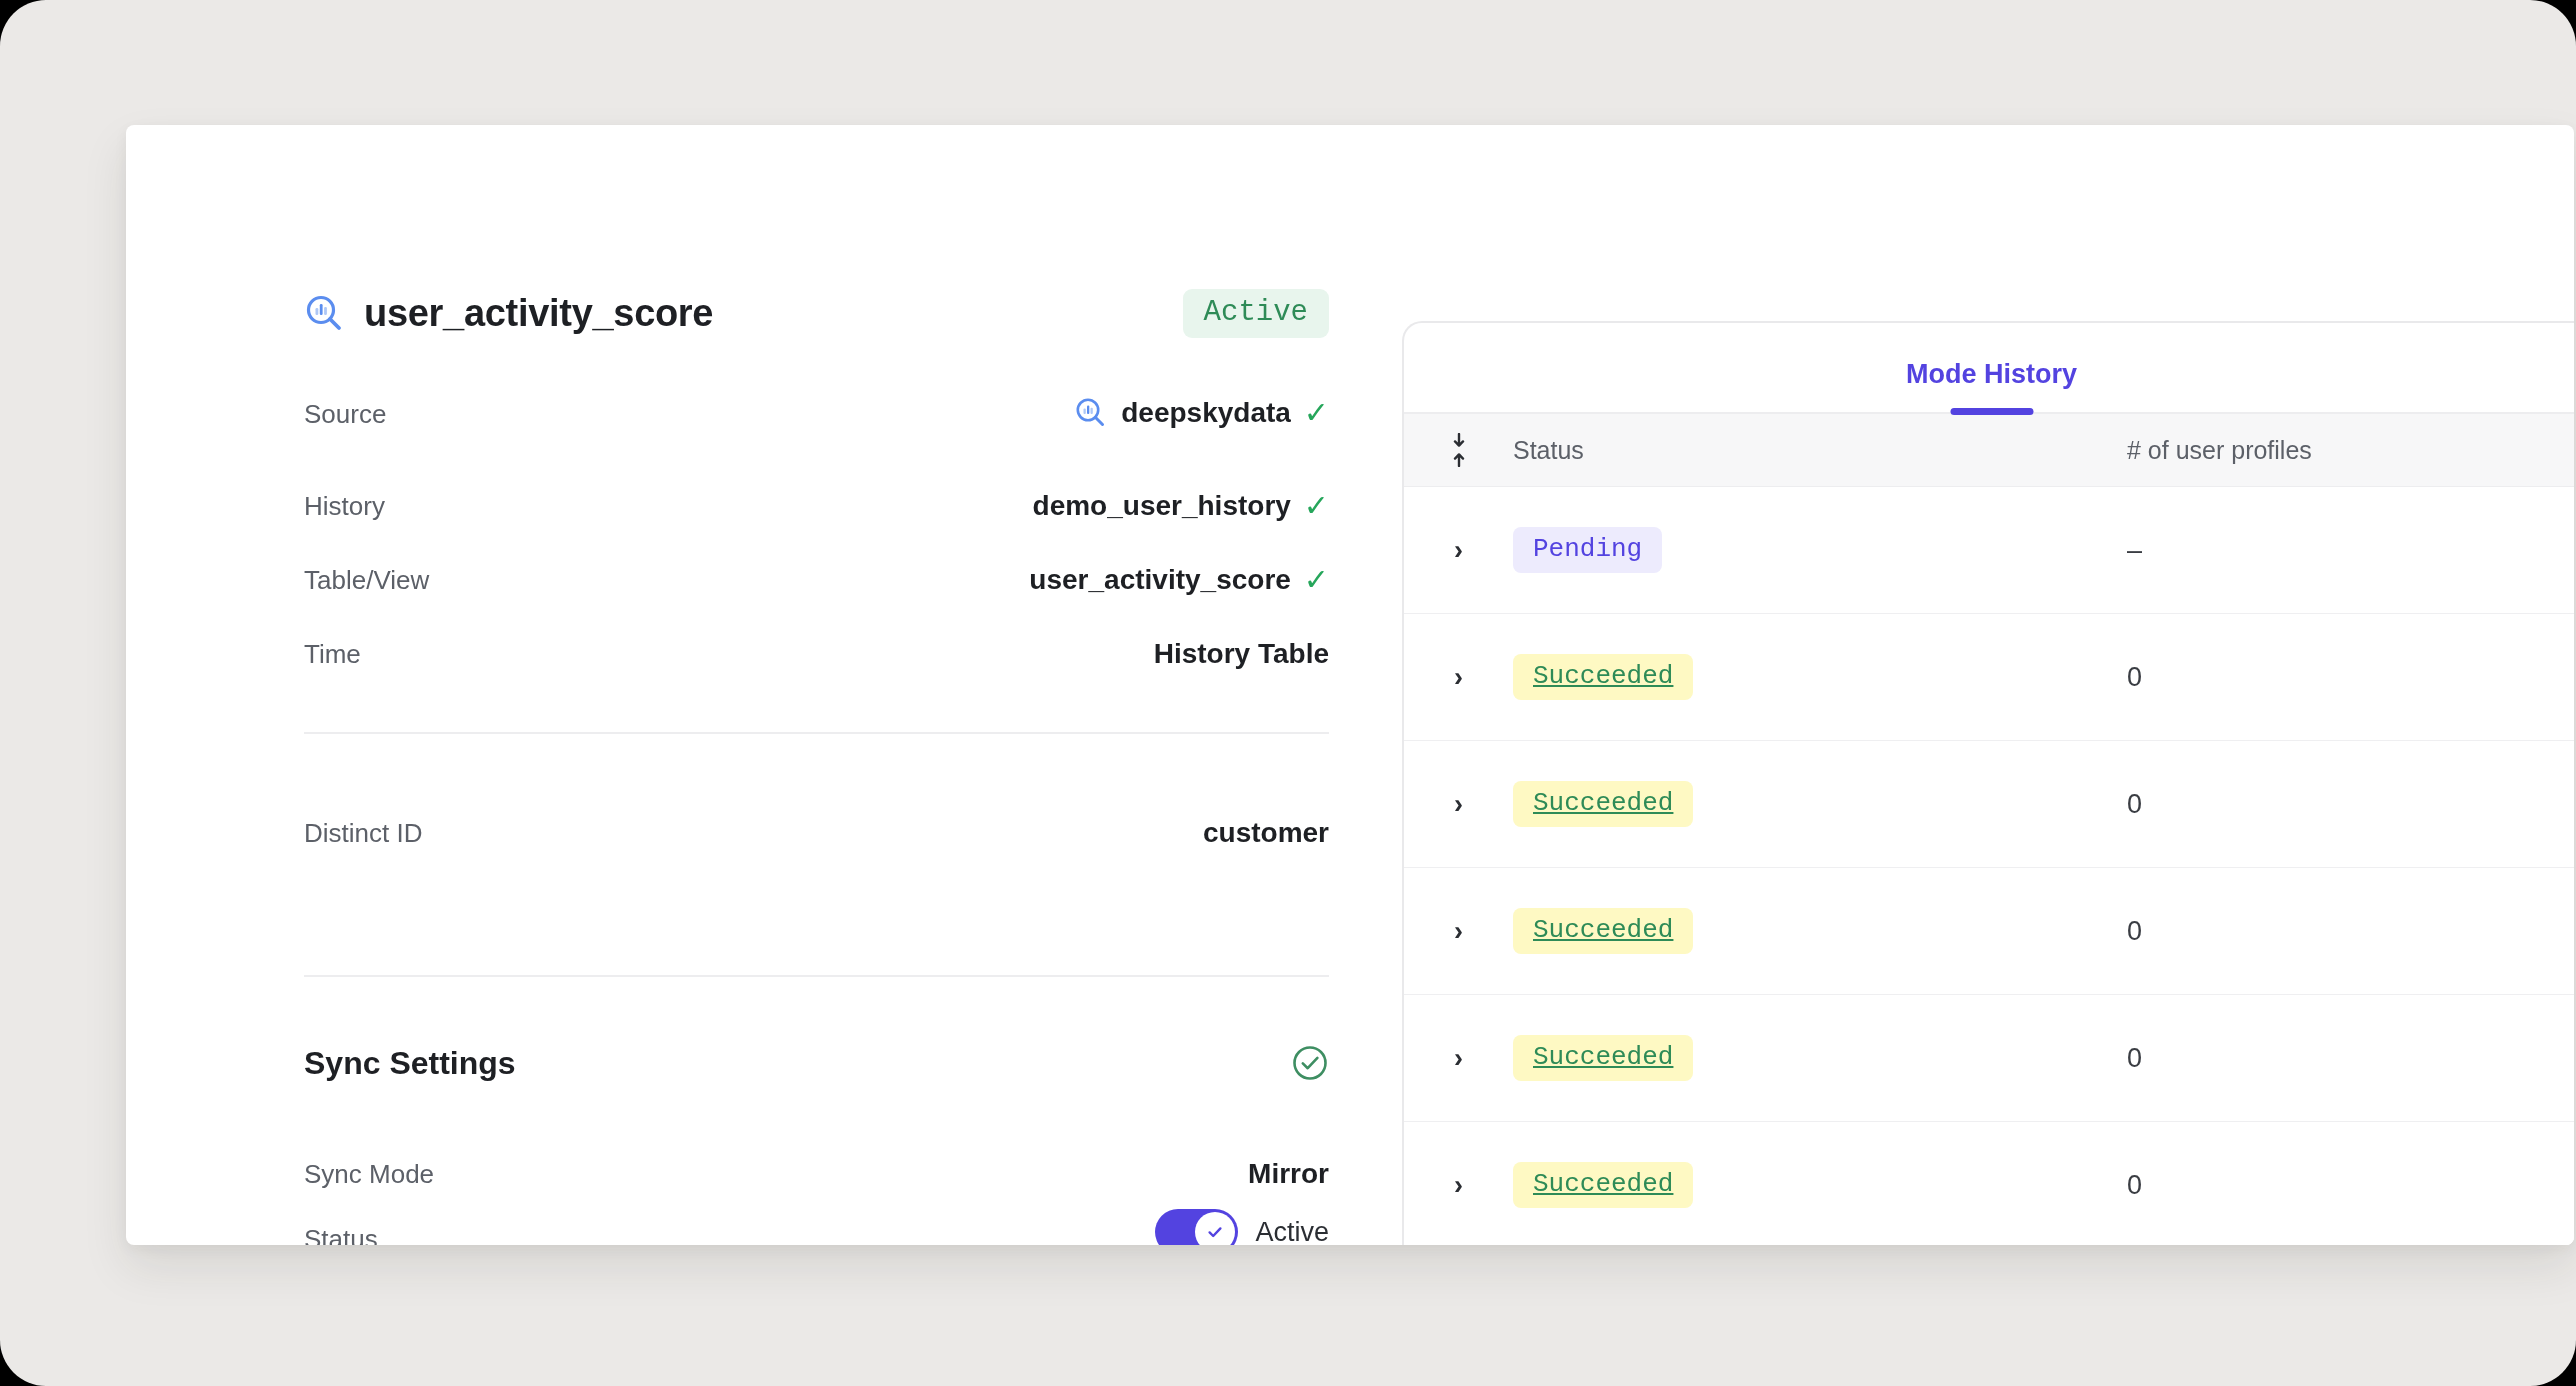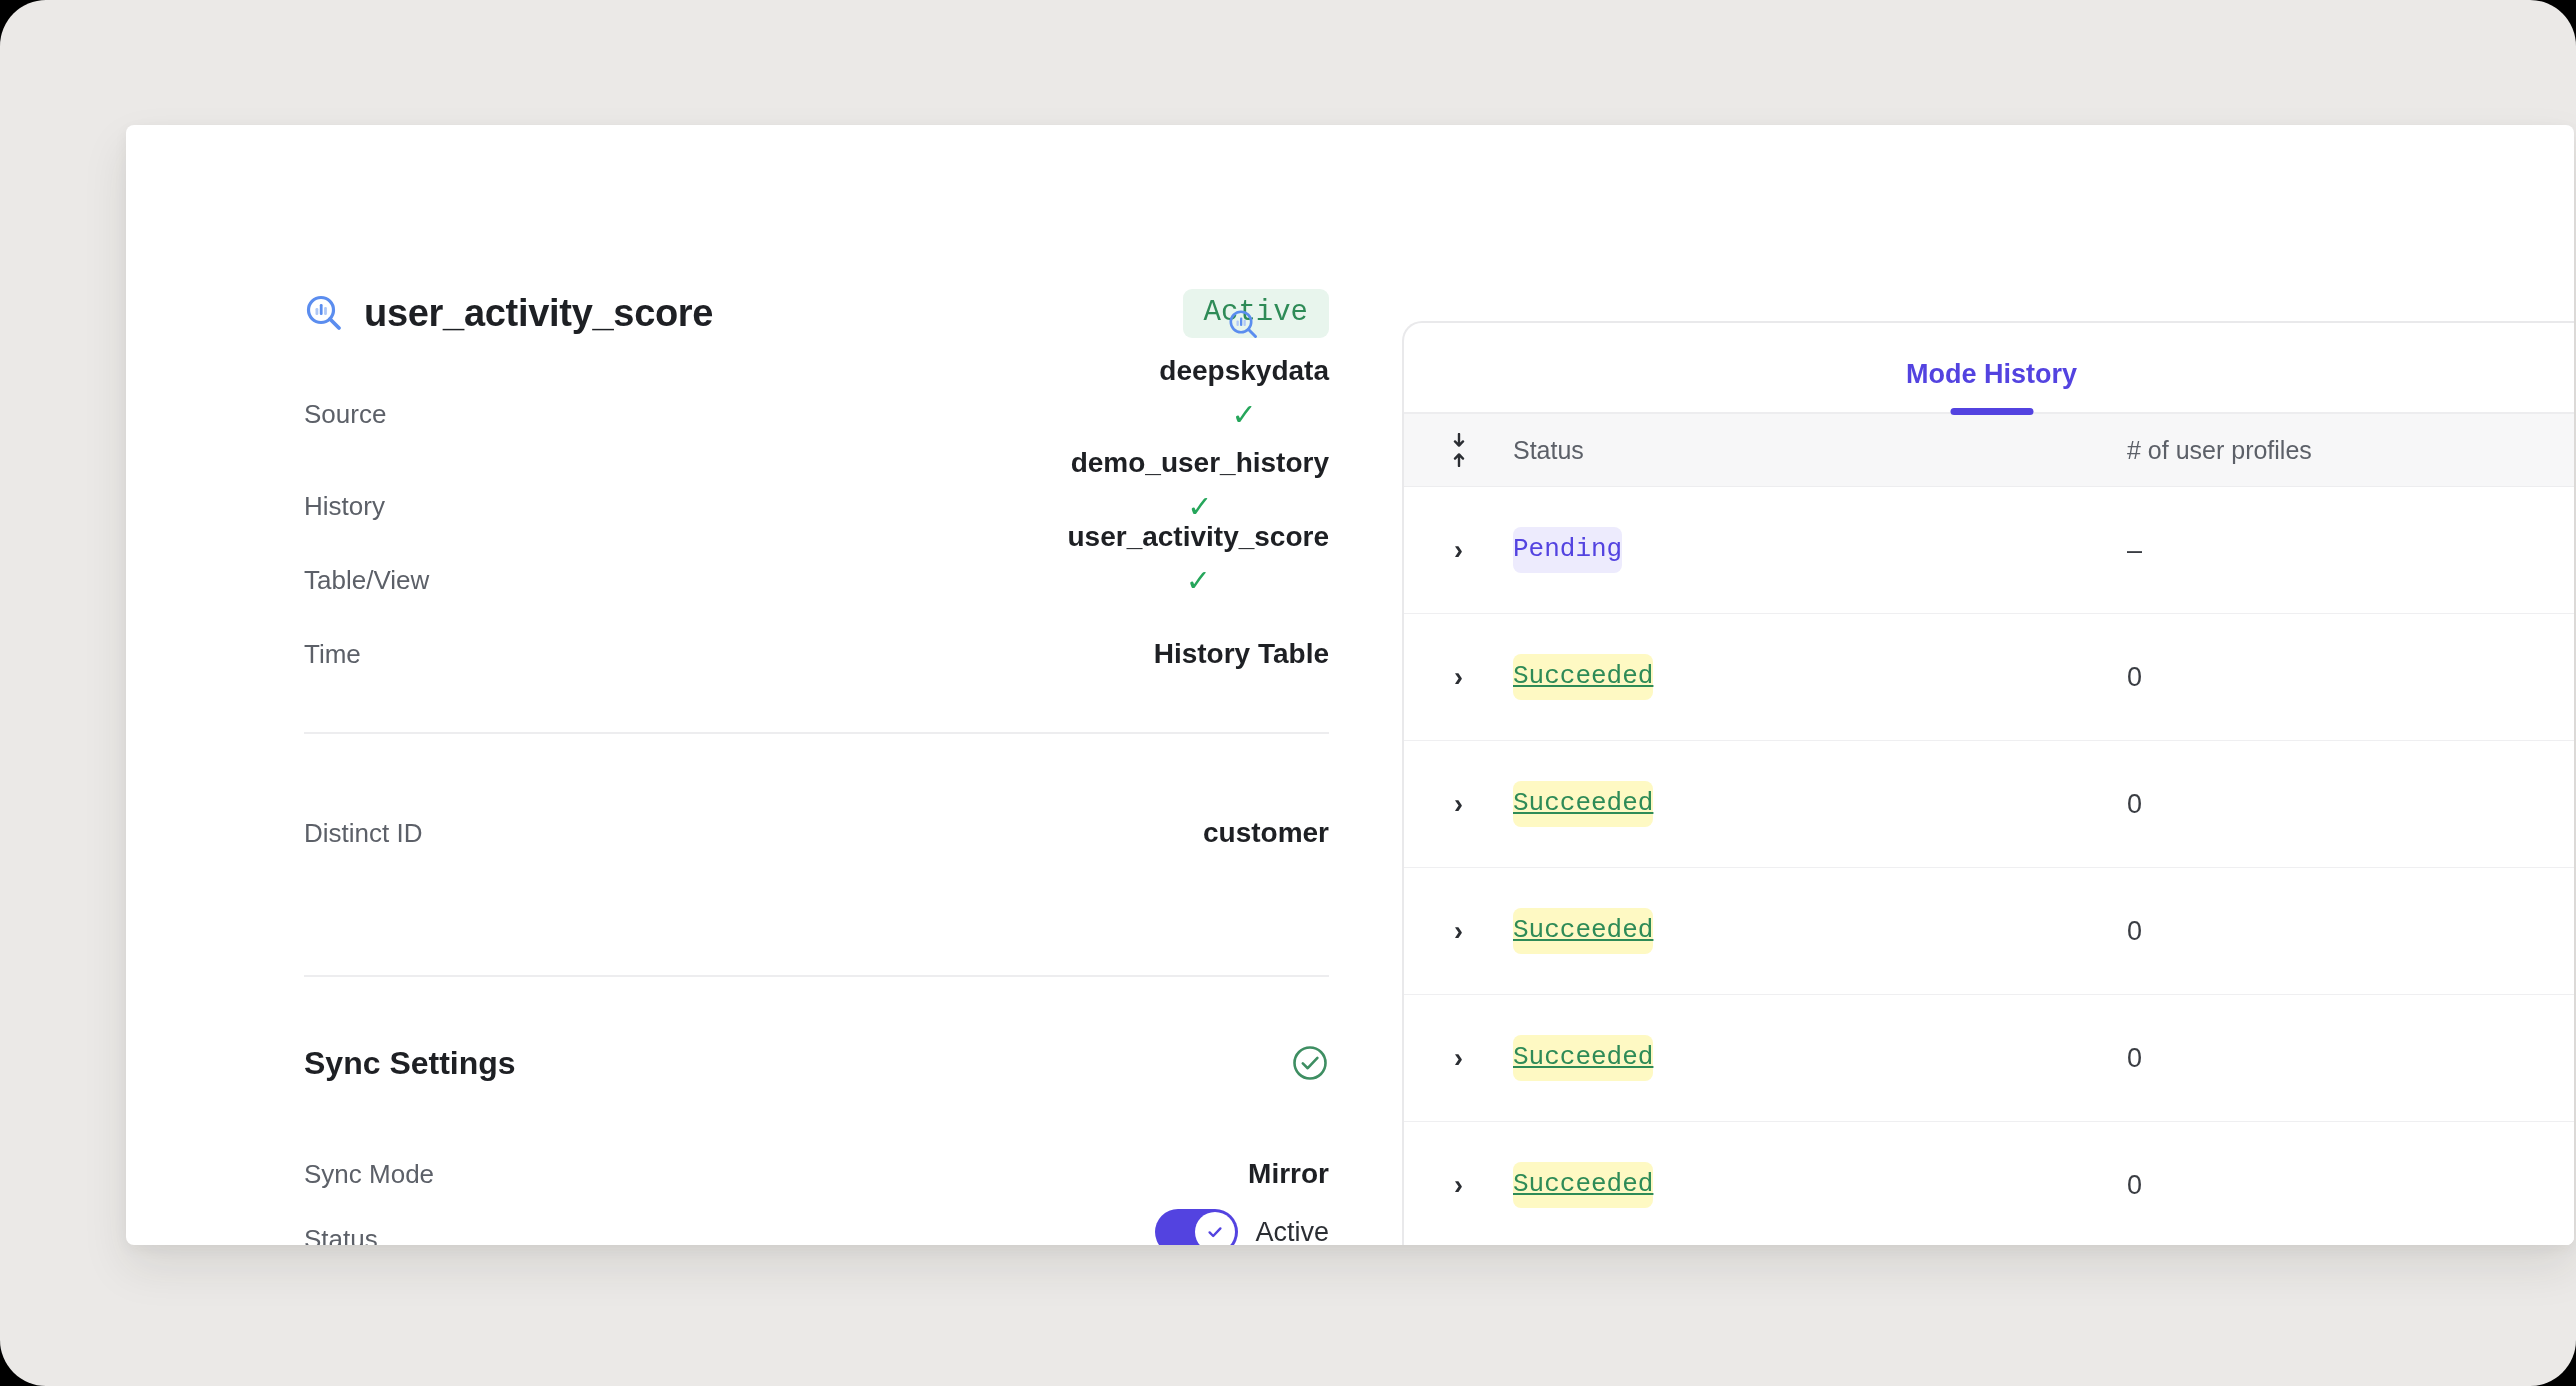--- a/index.html
+++ b/index.html
@@ -95,21 +95,20 @@
   }
   .kv-val {
     margin-left: auto;
     display: flex;
     align-items: center;
     gap: 13px;
     font-size: 28px;
     font-weight: 700;
     color: #1E2024;
     white-space: nowrap;
-    flex-direction: column;
   }
   .kv-val .src-icon { width: 34px; height: 34px; display: block; }
   .check-mark {
     color: #26A65B;
     font-size: 30px;
     font-weight: 400;
     line-height: 1;
   }
 
   .divider {
@@ -251,21 +250,21 @@
     flex: 1;
     font-size: 27px;
     color: #3A3D43;
   }
 
   .badge {
     display: inline-block;
     font-family: "Liberation Mono", "DejaVu Sans Mono", monospace;
     font-size: 26px;
     line-height: 1;
-    padding: 9px 0 11px;
+    padding: 9px 20px 11px;
     border-radius: 8px;
     white-space: nowrap;
   }
   .badge.pending   { background: #EDEBFD; color: #5343E0; }
   .badge.succeeded { background: #fef9c3; color: #2E8B57; text-decoration: underline; }
 </style>
 </head>
 <body>
 
 <div id="page-frame">

